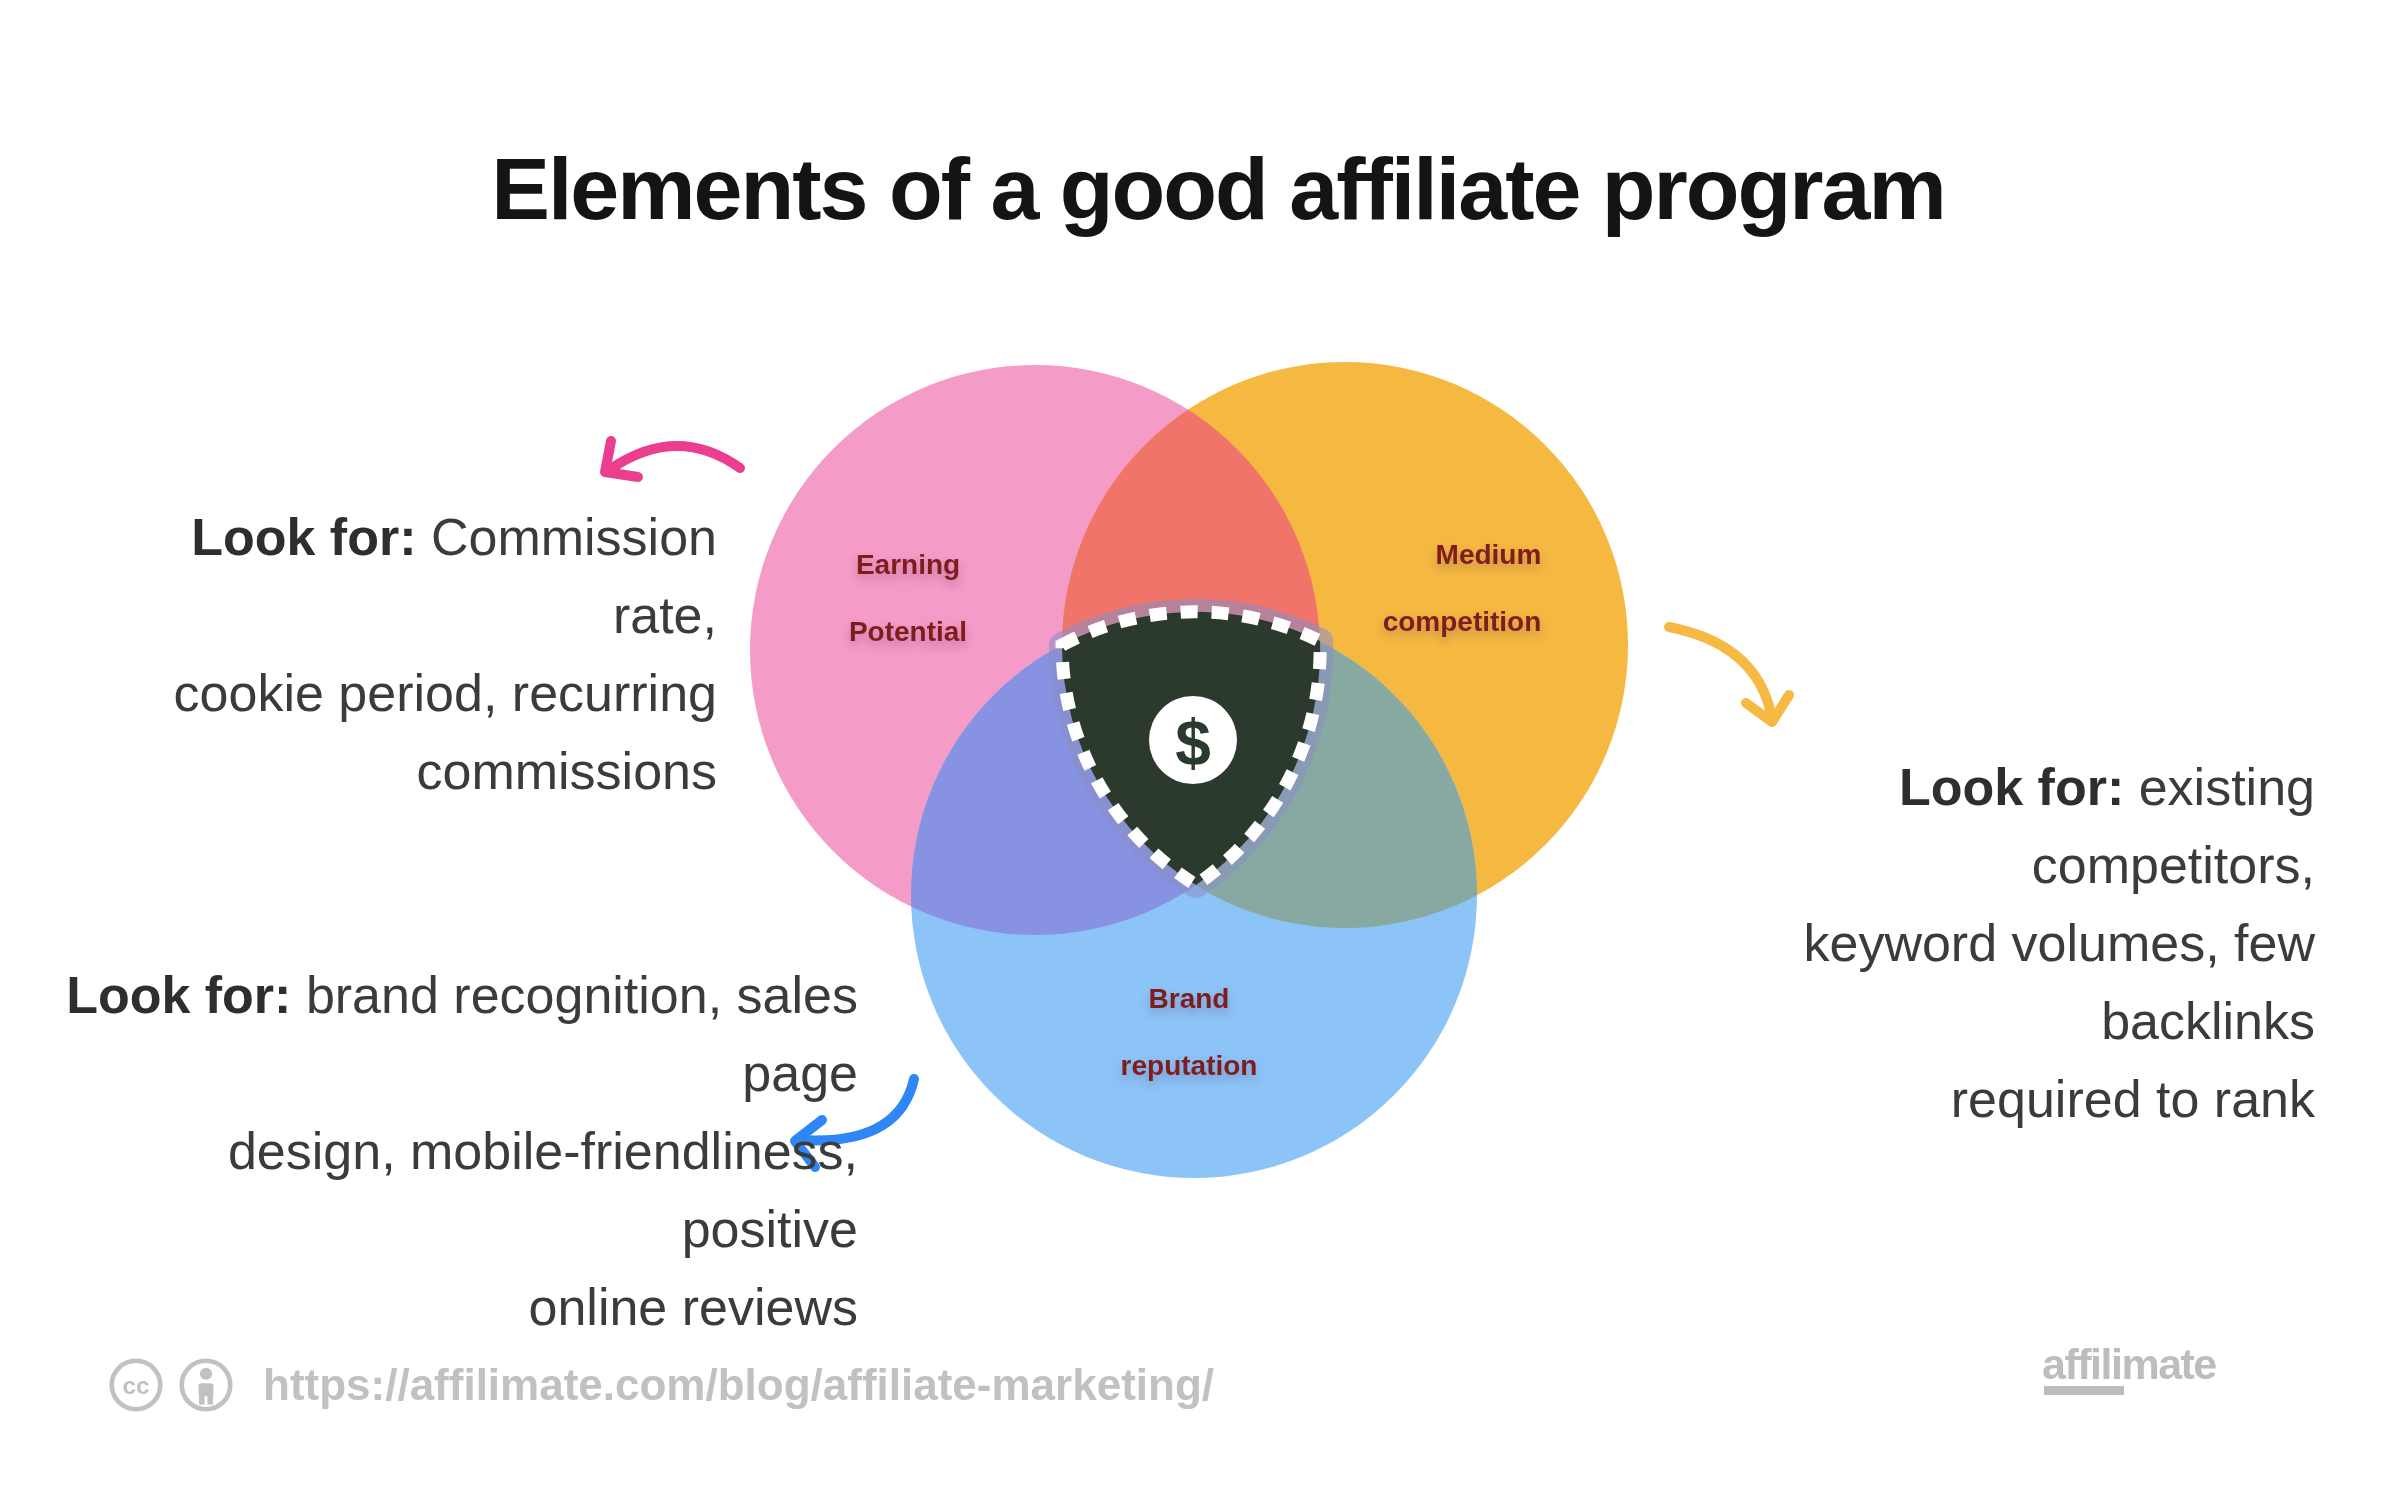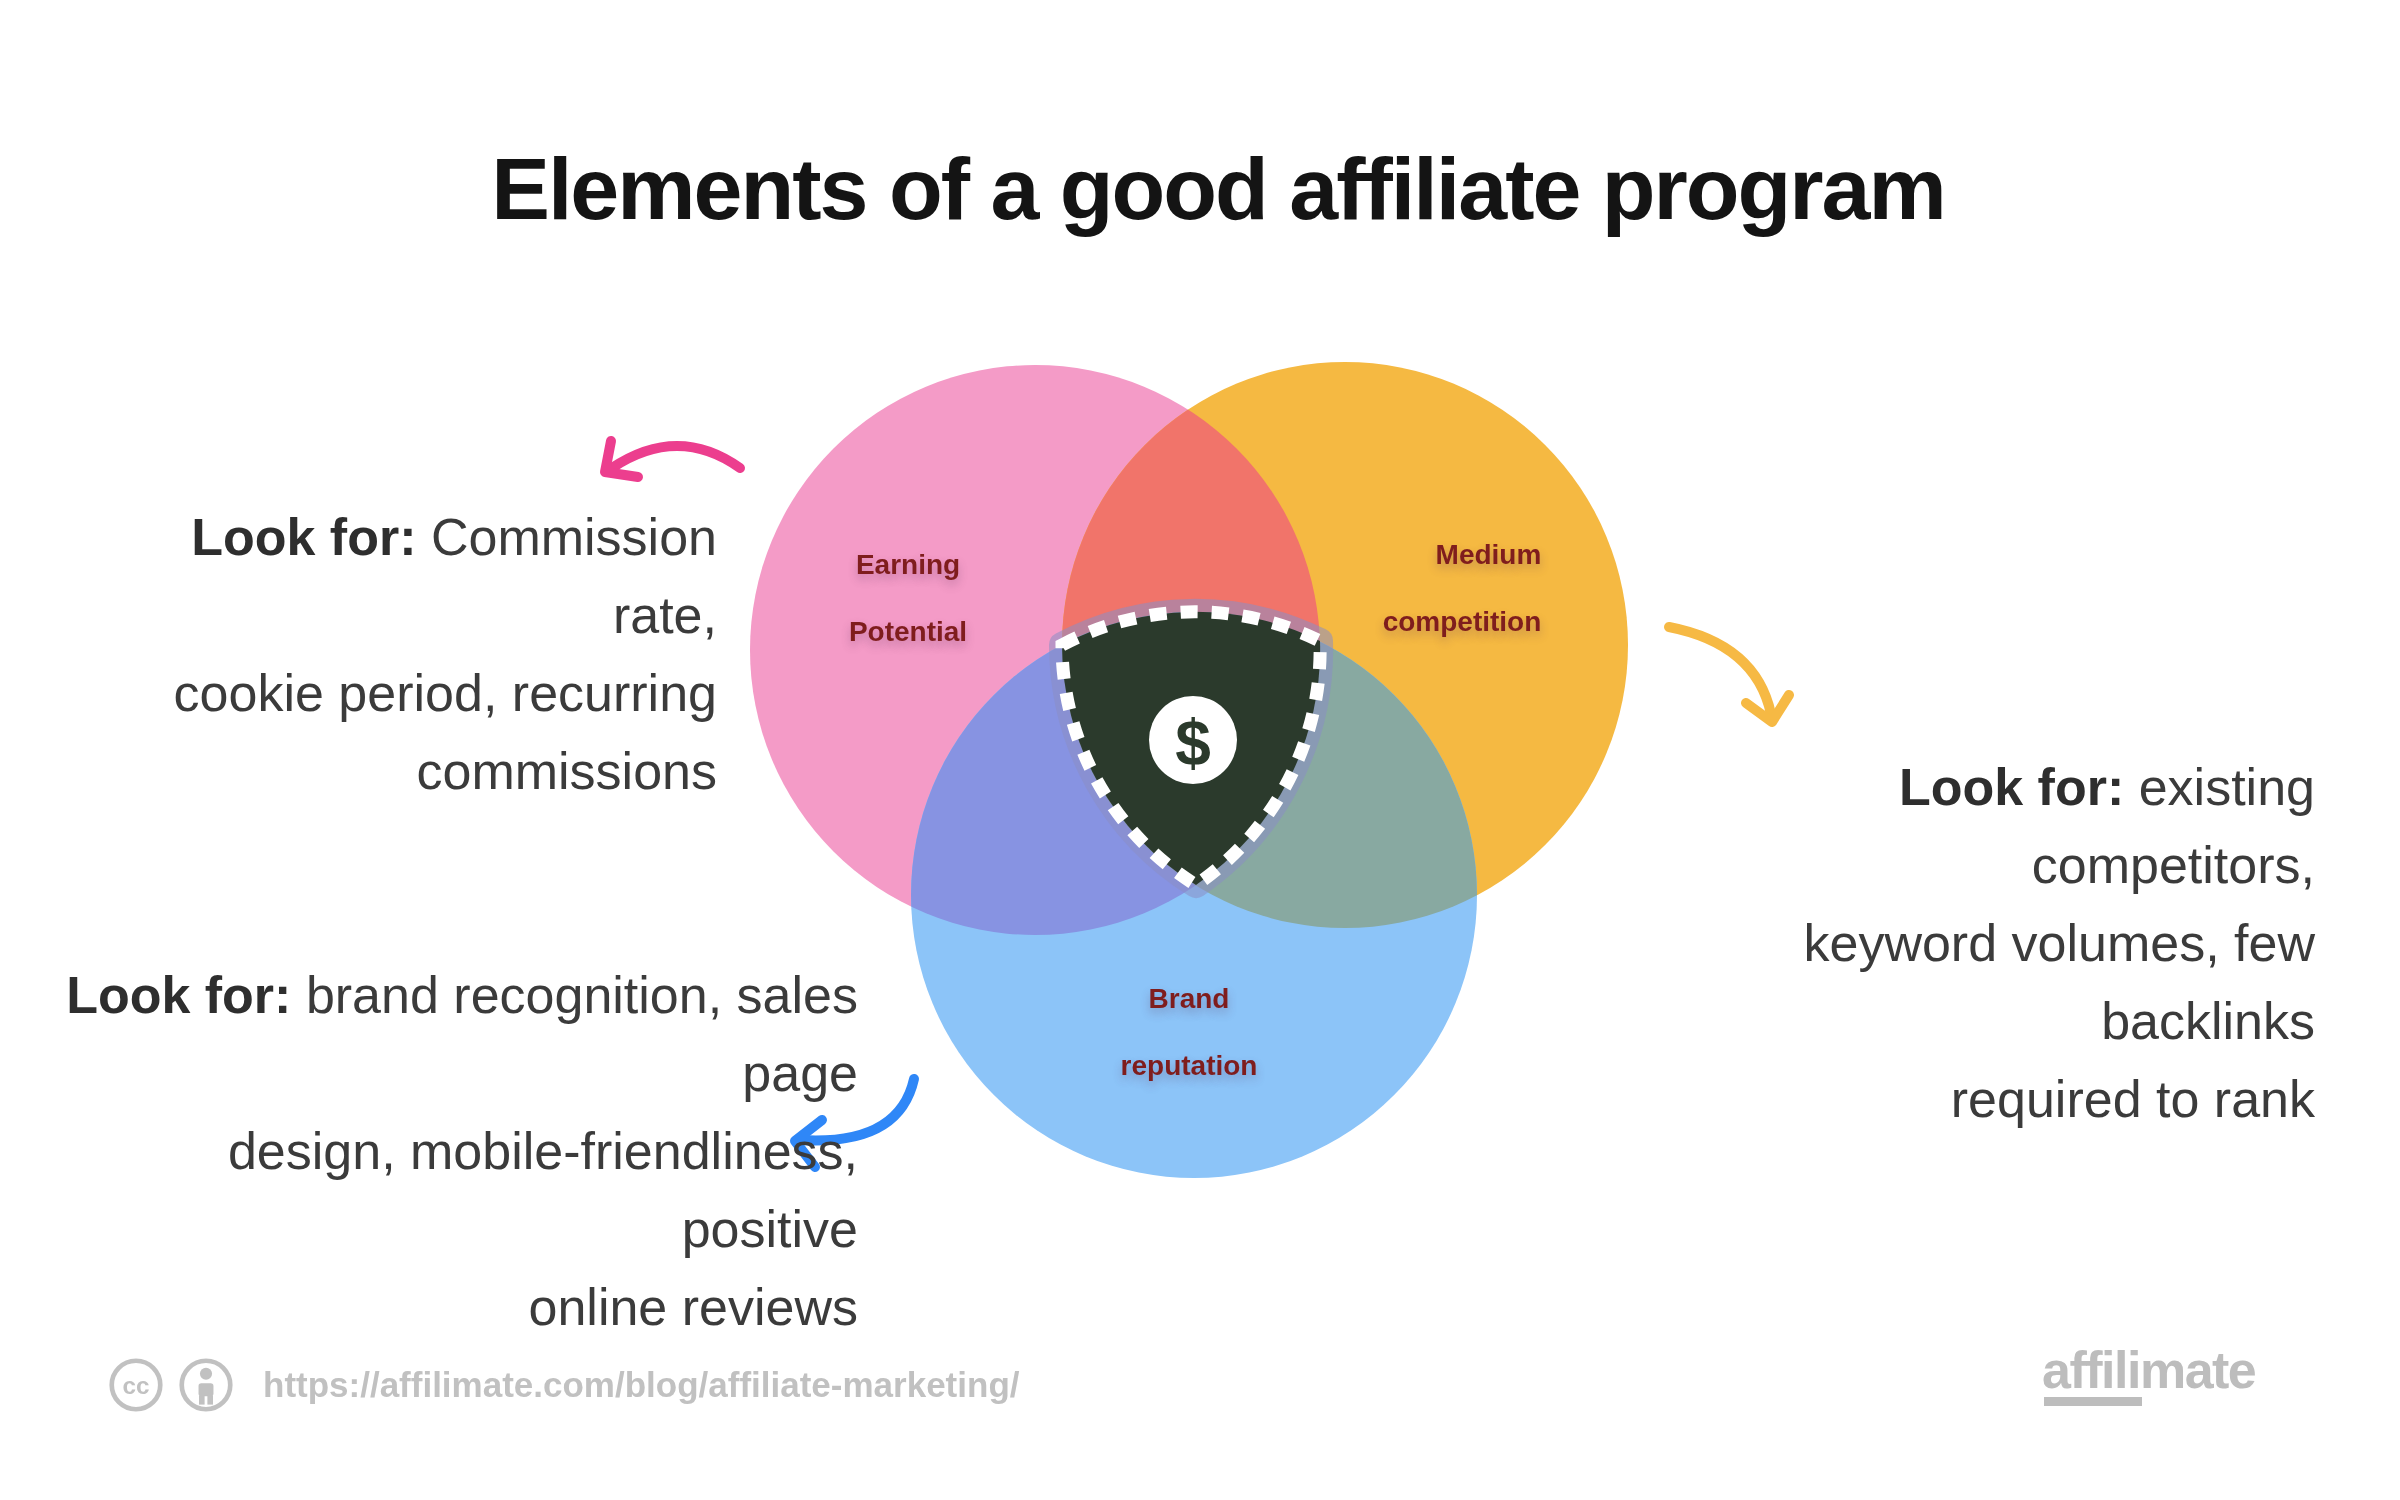--- a/index.html
+++ b/index.html
@@ -21,23 +21,23 @@
   .note{position:absolute;font-size:52px;line-height:78px;color:#3b3b3b;text-align:right;
         white-space:pre-line;}
   .note b{color:#2e2e2e;}
   .note-left{left:97px;top:498px;width:620px;}
   .note-right{left:1635px;top:748px;width:680px;}
   .note-bottom{left:58px;top:956px;width:800px;}
 
   .footer-icon{position:absolute;top:1357px;}
   .footer-icon.cc{left:108px;}
   .footer-icon.attribution{left:178px;}
-  .footer-url{position:absolute;left:263px;top:1362px;font-size:35px;font-weight:bold;
+  .footer-url{position:absolute;left:263px;top:1362px;font-size:44px;font-weight:bold;
               color:#c1c1c1;line-height:46px;}
-  .footer-logo{position:absolute;left:2042px;top:1340px;font-size:52px;font-weight:bold;
+  .footer-logo{position:absolute;left:2042px;top:1340px;font-size:43px;font-weight:bold;
                color:#bdbdbd;letter-spacing:-1.5px;}
   .footer-logo::after{content:"";position:absolute;left:2px;bottom:-6px;width:46%;height:9px;
                background:#bdbdbd;}
 </style>
 </head>
 <body>
 
 <div class="canvas">
 
   <div class="title">Elements of a good affiliate program</div>

